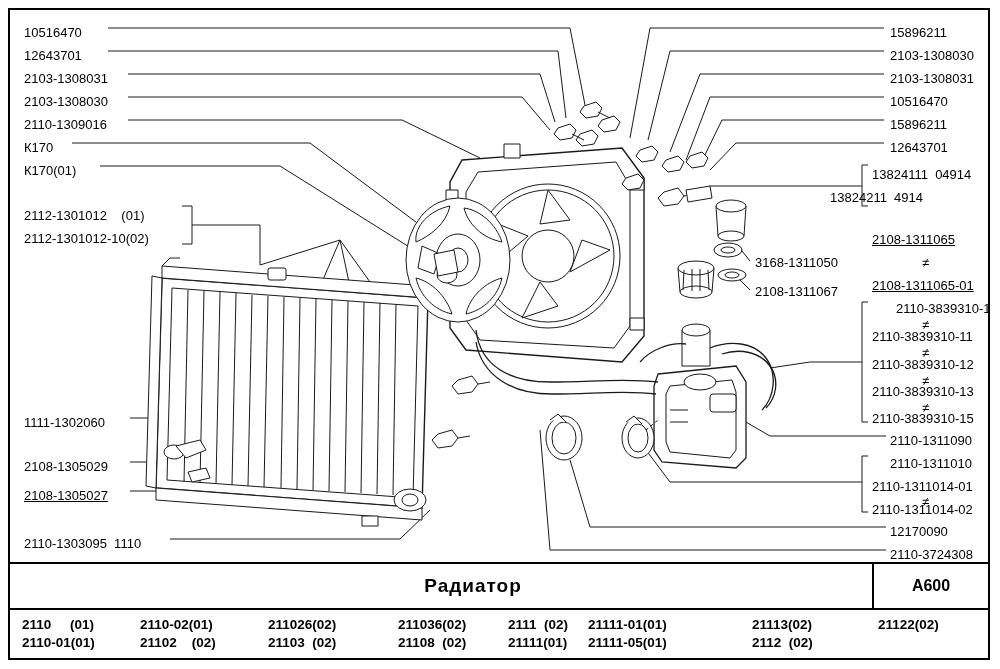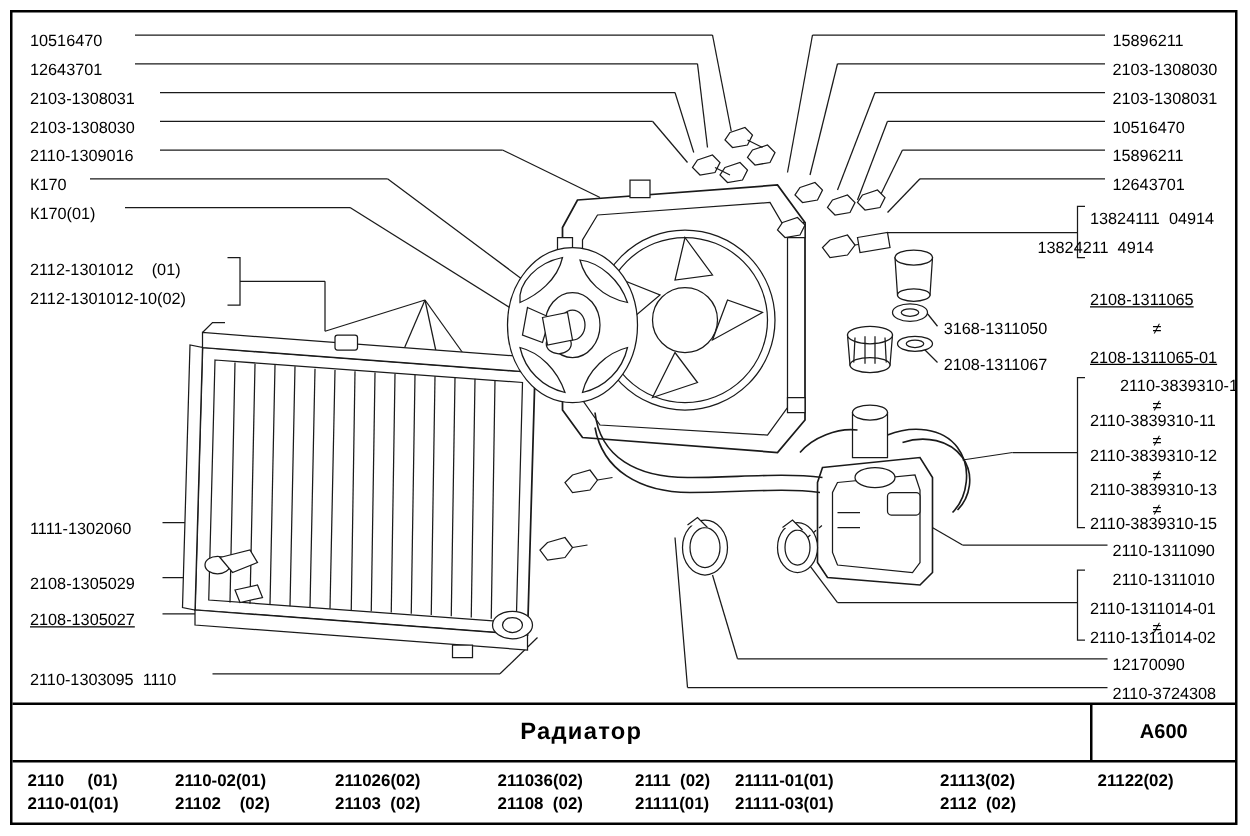--- a/index.html
+++ b/index.html
@@ -39,21 +39,21 @@
     left: 10px;
     top: 562px;
     width: 978px;
     height: 48px;
     border-top: 2px solid #000;
     border-bottom: 2px solid #000;
     box-sizing: border-box;
   }
   .title-bar .title-text {
     position: absolute;
-    left: 0;
+    left: 8px;
     top: 0;
     width: 862px;
     height: 100%;
     display: flex;
     align-items: center;
     justify-content: center;
     font-size: 19px;
     font-weight: bold;
     letter-spacing: 1px;
     padding-left: 24px;
@@ -417,21 +417,21 @@
     <div class="model-col" style="left:380px;margin-left:8px;">
       <div>211036(02)</div>
       <div>21108  (02)</div>
     </div>
     <div class="model-col" style="left:498px;">
       <div>2111  (02)</div>
       <div>21111(01)</div>
     </div>
     <div class="model-col" style="left:578px;">
       <div>21111-01(01)</div>
-      <div>21111-03(01)</div>
+      <div>21111-05(01)</div>
     </div>
     <div class="model-col" style="left:742px;">
       <div>21113(02)</div>
       <div>2112  (02)</div>
     </div>
     <div class="model-col" style="left:868px;">
       <div>21122(02)</div>
     </div>
   </div>
 </div>

